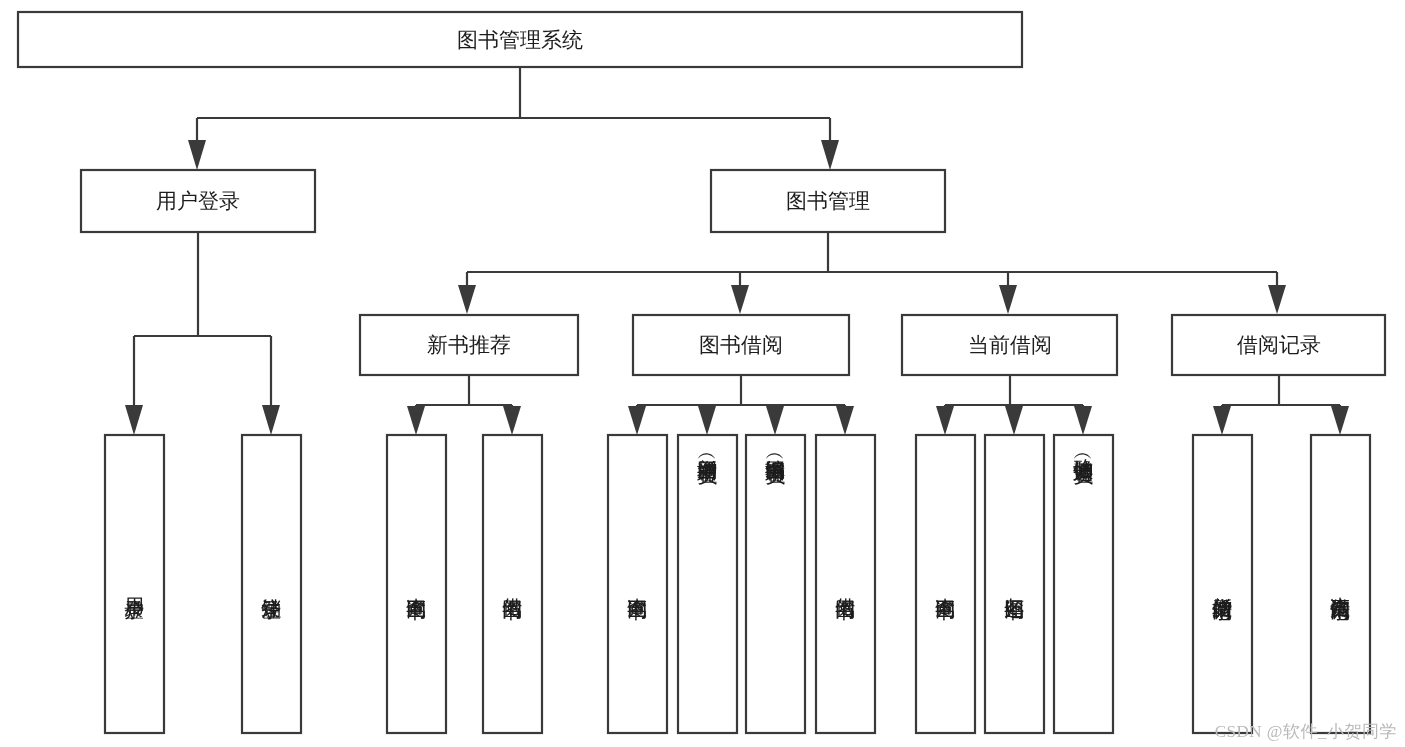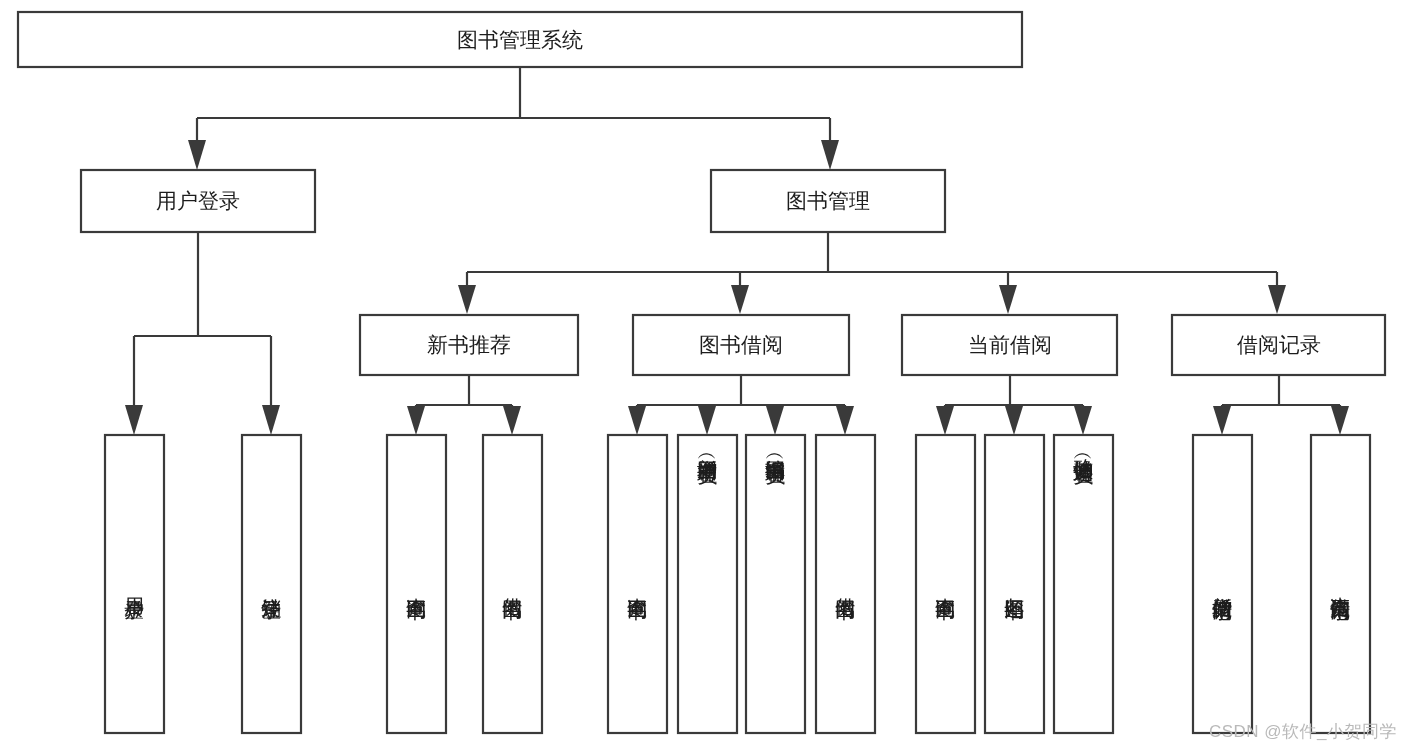--- a/index.html
+++ b/index.html
@@ -65,21 +65,21 @@
     justify-content: center;
     pointer-events: none;
   }
   .vlabel-wrap.center-v {
     align-items: center;
   }
   .watermark {
     position: absolute;
     right: 8px;
     bottom: 4px;
-    font-family: Liberation Sans, sans-serif;
+    font-family: Liberation Serif, serif;
     font-size: 17px;
     color: #b9b9b9;
     white-space: nowrap;
     letter-spacing: 0.5px;
   }
 </style>
 </head>
 <body>
 
 <div id="diagram-root">

